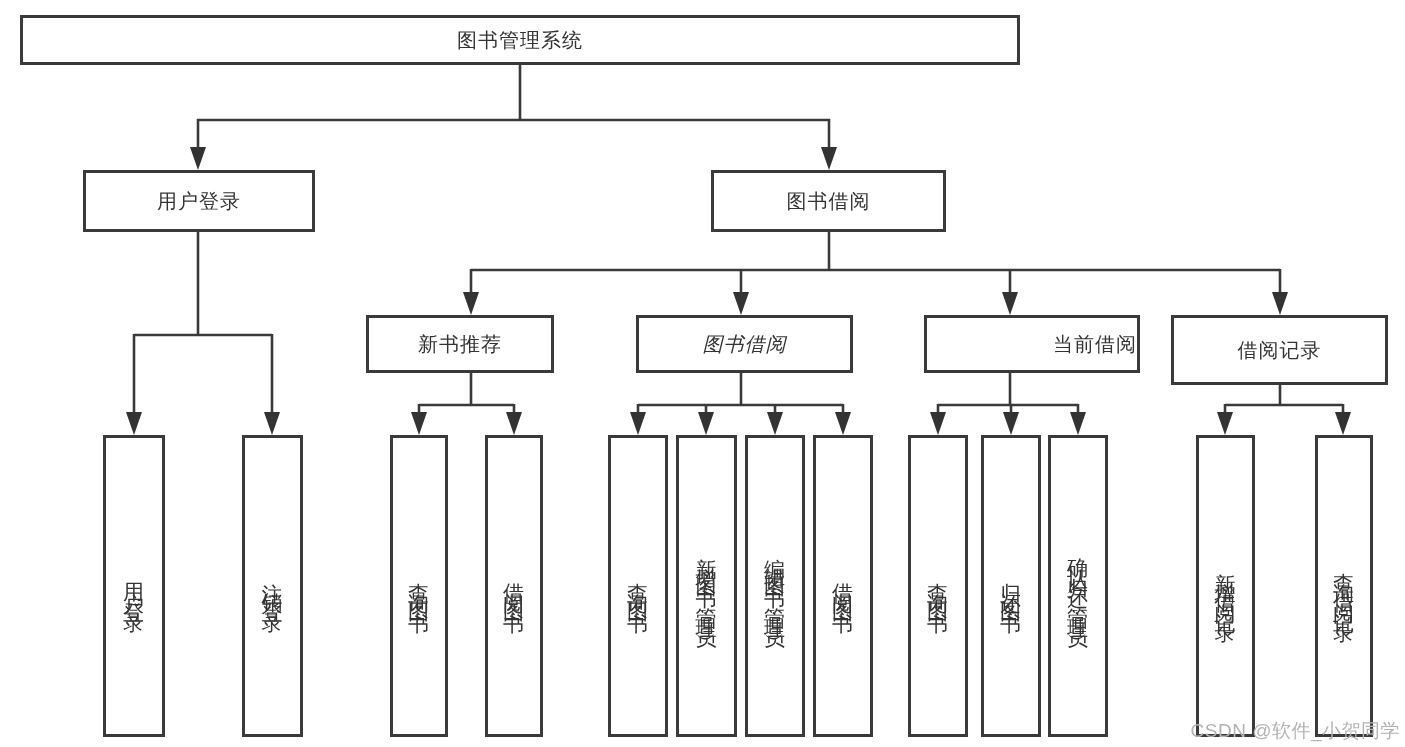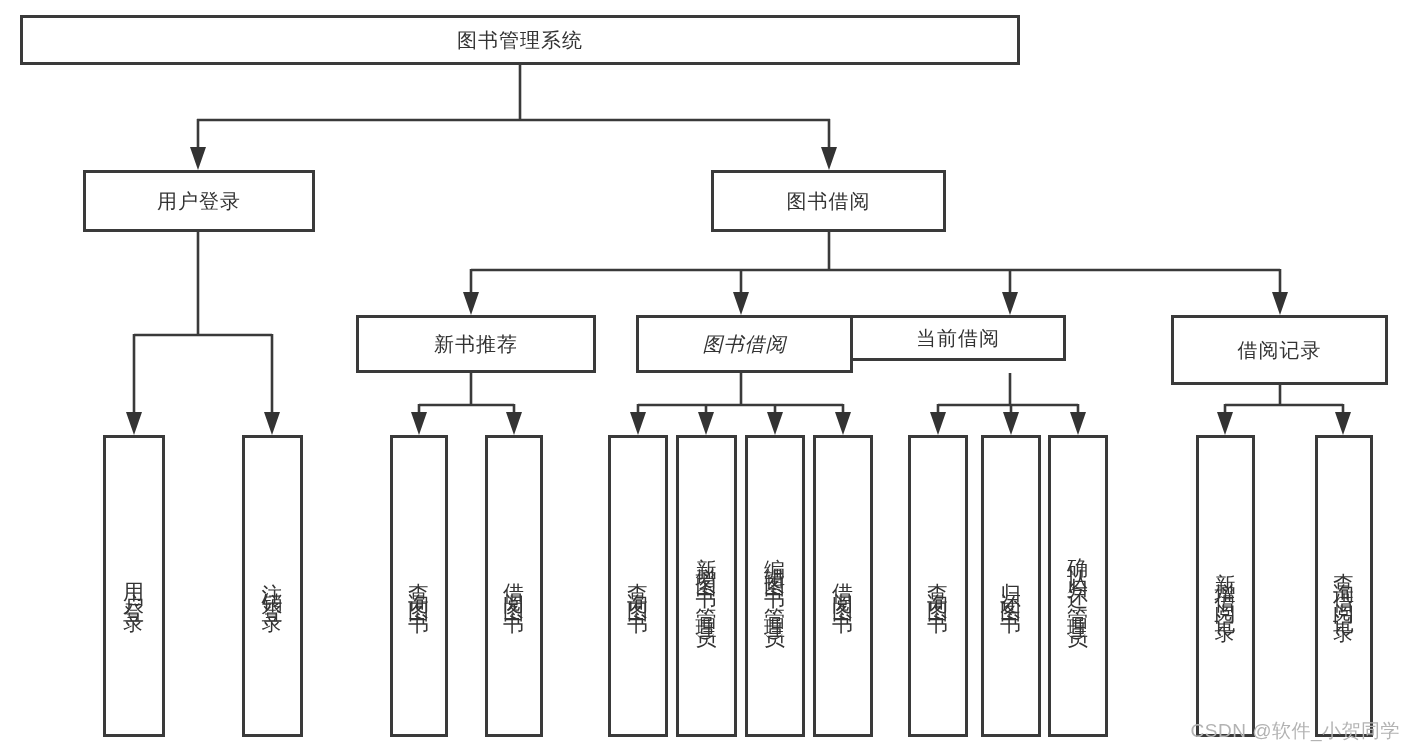--- a/index.html
+++ b/index.html
@@ -48,23 +48,23 @@
     font-size: 21px;
     letter-spacing: 10px;
     white-space: nowrap;
   }
   
   .n-root { left: 20px;  top: 15px;  width: 1000px; height: 50px; }
   
   .n-b1   { left: 83px;  top: 170px; width: 232px; height: 62px; }
   .n-b2   { left: 711px; top: 170px; width: 235px; height: 62px; }
   
-  .n-m1   { left: 356px;  top: 315px; width: 240px; height: 58px; justify-content: center; }
+  .n-m1   { left: 366px;  top: 315px; width: 188px; height: 58px; justify-content: center; }
   .n-m2   { left: 636px;  top: 315px; width: 217px; height: 58px; font-style: italic; }
-  .n-m3   { left: 850px;  top: 315px; width: 216px; height: 46px; }
+  .n-m3   { left: 924px;  top: 315px; width: 216px; height: 58px; justify-content: flex-end; }
   .n-m4   { left: 1171px; top: 315px; width: 217px; height: 70px; }
   
   .leaf   { top: 435px; height: 302px; }
   .n-l1a  { left: 103px;  width: 62px; }
   .n-l1b  { left: 242px;  width: 61px; }
   .n-l2a  { left: 390px;  width: 58px; }
   .n-l2b  { left: 485px;  width: 58px; }
   .n-l3a  { left: 608px;  width: 60px; }
   .n-l3b  { left: 676px;  width: 61px; }
   .n-l3c  { left: 745px;  width: 60px; }

